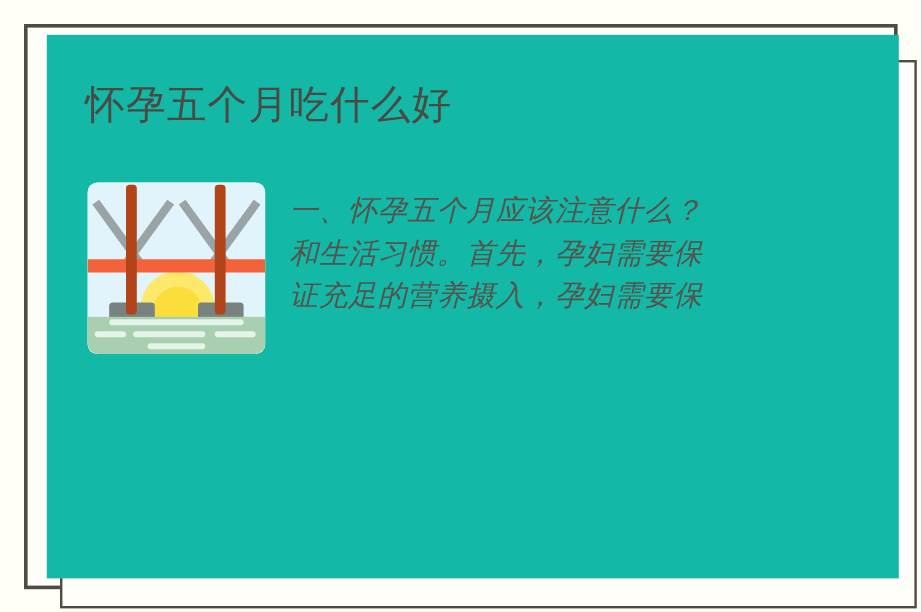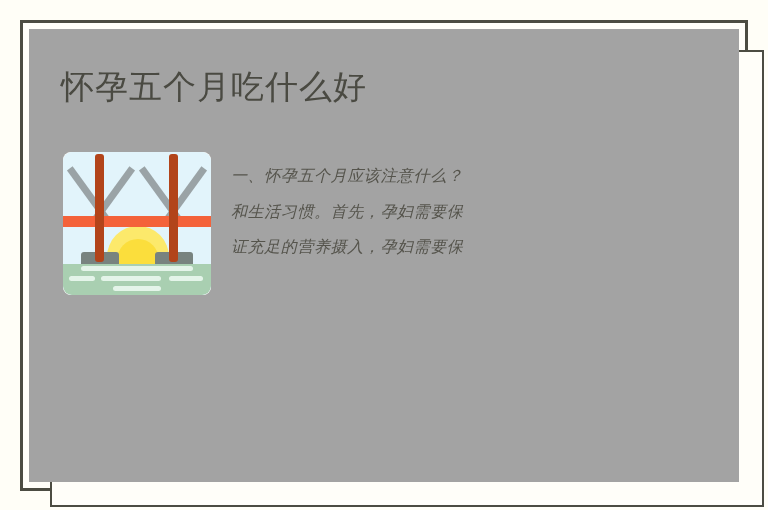--- a/index.html
+++ b/index.html
@@ -33,25 +33,25 @@
     top: 27px;
     width: 714px;
     height: 457px;
     border: 2px solid #4C4C42;
     background: #FFFEF9;
   }
 
   
   .card {
     position: absolute;
-    left: 29px;
+    left: 39px;
     top: 29px;
     width: 710px;
     height: 453px;
-    background: #a3a3a3;
+    background: #14b8a6;
     overflow: hidden;
     text-decoration: underline;
   }
 
   .page-title {
     position: absolute;
     left: 32px;
     top: 38px;
     font-size: 33px;
     line-height: 40px;
@@ -190,21 +190,21 @@
 
   
   .body-text {
     flex: 1 1 auto;
     padding-top: 6px;
     color: #55544C;
     font-family: "DejaVu Serif", "Liberation Serif", serif;
   }
 
   .body-line {
-    font-size: 16px;
+    font-size: 24px;
     line-height: 35.5px;
     letter-spacing: 0.6px;
     color: #55544C;
     white-space: nowrap;
     font-style: italic;
     font-weight: 400;
   }
 </style>
 </head>
 <body>

